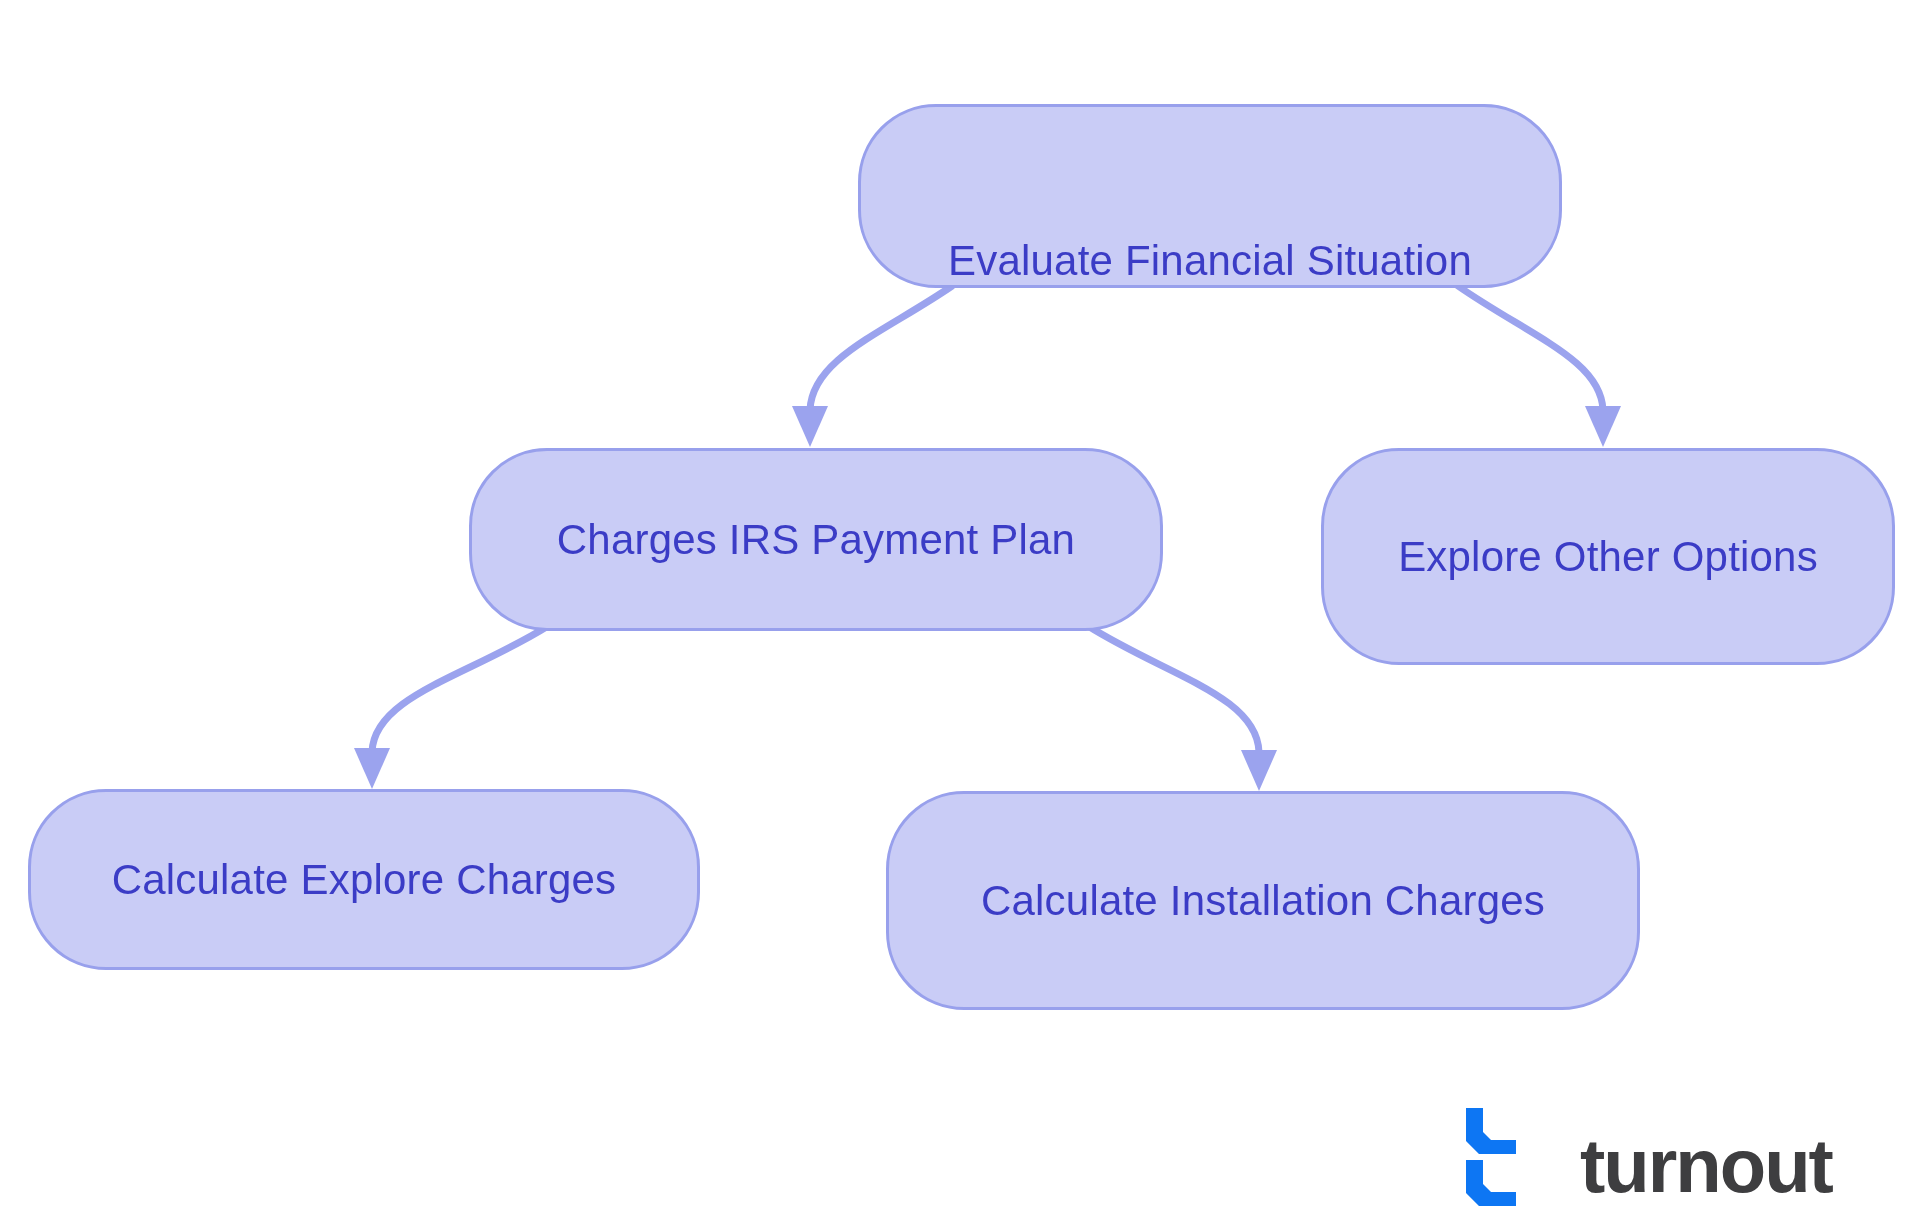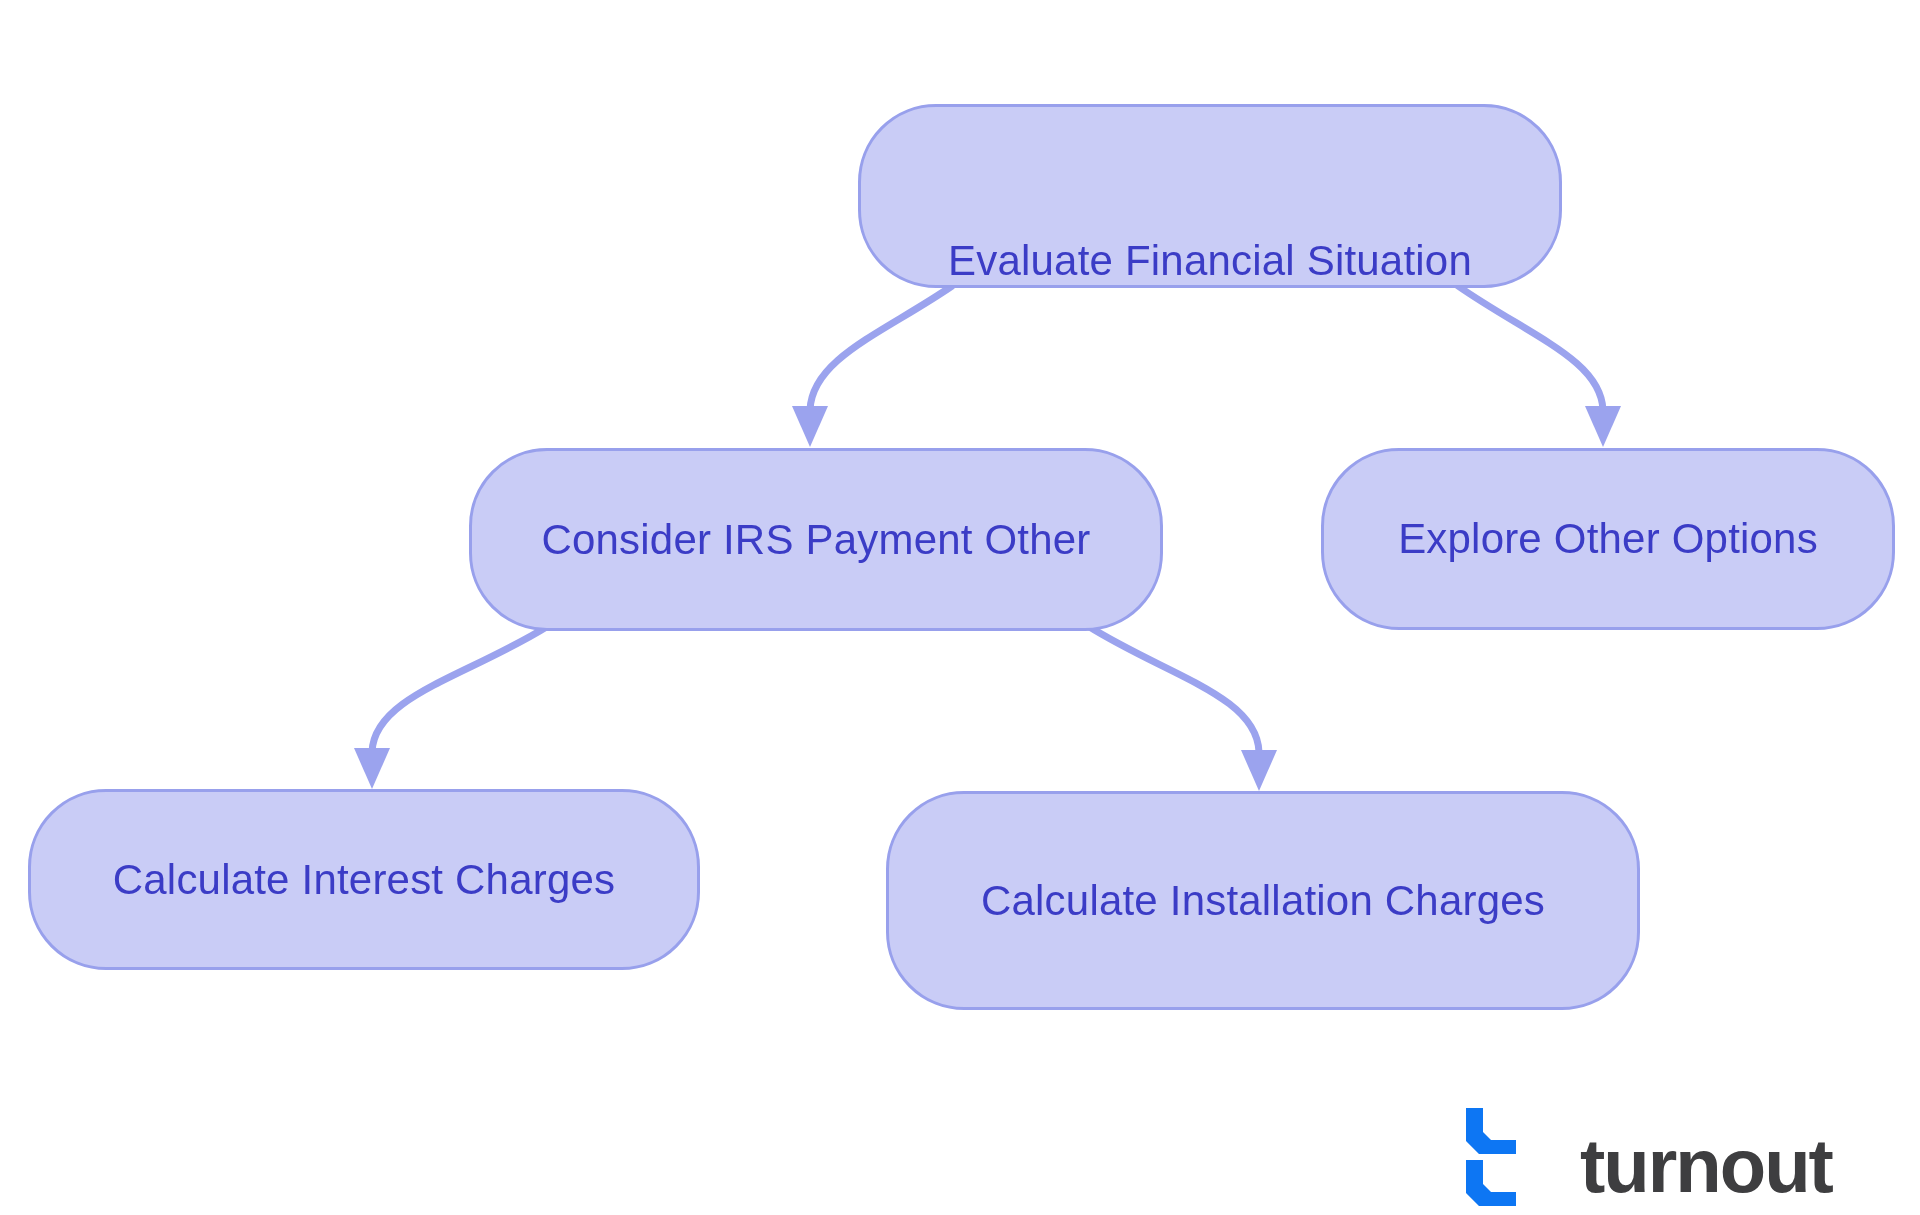--- a/index.html
+++ b/index.html
@@ -45,21 +45,21 @@
     justify-content:center;
     text-align:center;
     color:var(--node-text);
     font-size:42px;
     letter-spacing:0.2px;
     cursor:default;
   }
   .node-label{color:var(--node-text);}
   #node-evaluate     {left:858px;  top:104px; width:704px; height:184px;align-items:flex-end;}
   #node-consider     {left:469px;  top:448px; width:694px; height:183px;}
-  #node-explore      {left:1321px; top:448px; width:574px; height:182px;}
+  #node-explore      {left:1321px; top:448px; width:574px; height:217px;}
   #node-interest     {left:28px;   top:789px; width:672px; height:181px;}
   #node-installation {left:886px;  top:791px; width:754px; height:219px;}
   .logo{
     position:absolute;
     left:1464px; top:1108px;
     display:flex;
     align-items:flex-end;
     gap:64px;
   }
   .logo-icon{display:block;}
@@ -91,29 +91,29 @@
 
     <path d="M 1088 626 C 1168 676, 1257 696, 1259 752"></path>
     <polygon points="1241,750 1277,750 1259,791"></polygon>
   </svg>
 
   <div class="node" id="node-evaluate">
     <span class="node-label">Evaluate Financial Situation</span>
   </div>
 
   <div class="node" id="node-consider">
-    <span class="node-label">Consider IRS Payment Other</span>
+    <span class="node-label">Charges IRS Payment Plan</span>
   </div>
 
   <div class="node" id="node-explore">
     <span class="node-label">Explore Other Options</span>
   </div>
 
   <div class="node" id="node-interest">
-    <span class="node-label">Calculate Interest Charges</span>
+    <span class="node-label">Calculate Explore Charges</span>
   </div>
 
   <div class="node" id="node-installation">
     <span class="node-label">Calculate Installation Charges</span>
   </div>
 
   <div class="logo">
     <svg class="logo-icon" width="52" height="100" viewBox="0 0 52 100">
       <polygon points="2,0 19,0 19,24 27,32 52,32 52,46 15,46 2,33"></polygon>
       <polygon points="2,52 19,52 19,76 27,84 52,84 52,98 15,98 2,85"></polygon>

